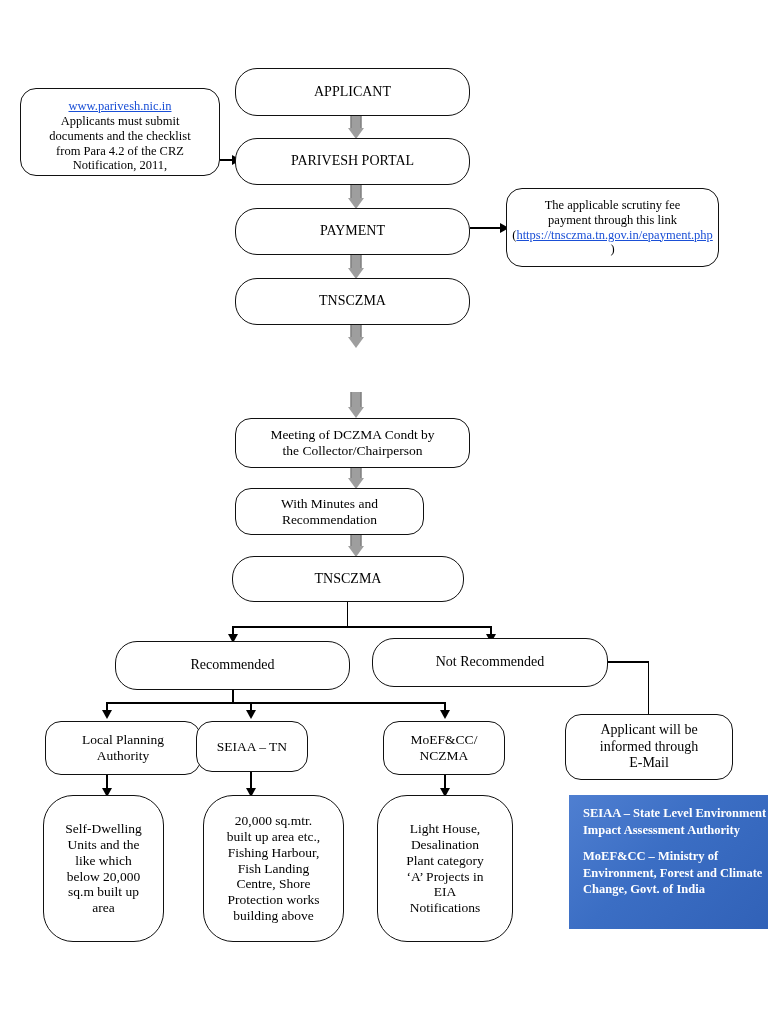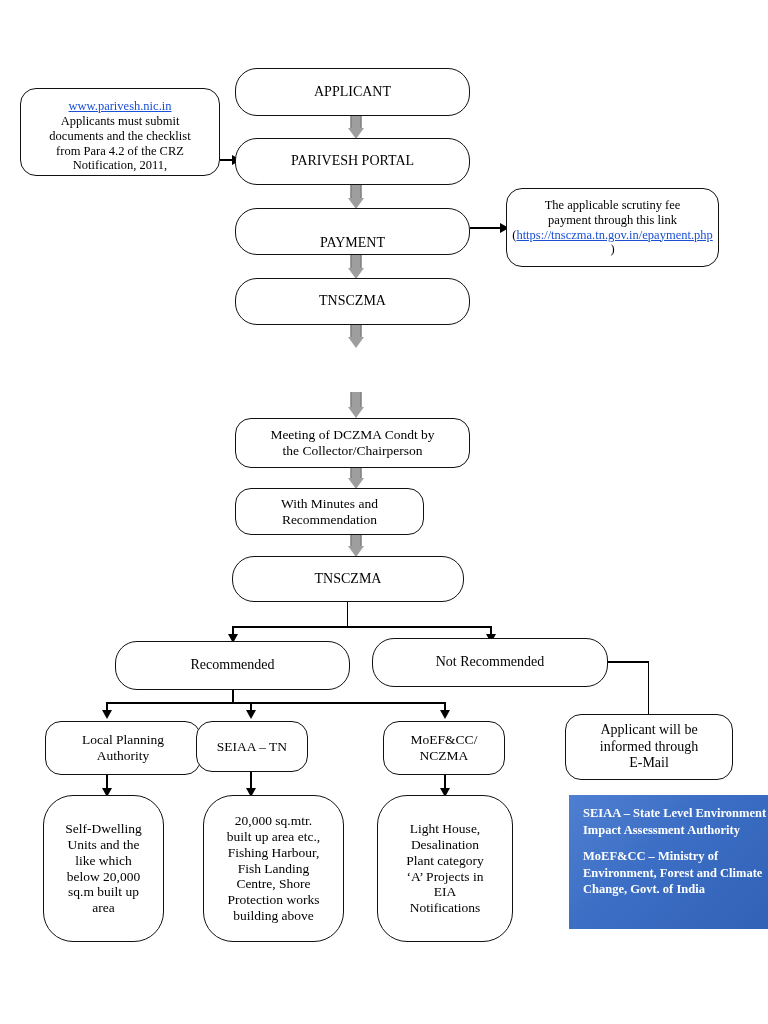--- a/index.html
+++ b/index.html
@@ -183,21 +183,21 @@
   <div class="ahead-down" style="left:439.5px; top:788px;"></div>
 
   <div class="node r-xl t15" style="left:235px; top:68px; width:235px; height:48px;">
     <div class="node-inner">APPLICANT</div>
   </div>
 
   <div class="node r-xl t14" style="left:235px; top:138px; width:235px; height:47px;">
     <div class="node-inner">PARIVESH PORTAL</div>
   </div>
 
-  <div class="node r-xl t14" style="left:235px; top:208px; width:235px; height:47px;align-items:flex-end;">
+  <div class="node r-xl t14" style="left:235px; top:208px; width:235px; height:47px;">
     <div class="node-inner">PAYMENT</div>
   </div>
 
   <div class="node r-xl t14" style="left:235px; top:278px; width:235px; height:47px;">
     <div class="node-inner">TNSCZMA</div>
   </div>
 
 
   <div class="node r-lg t135" style="left:235px; top:418px; width:235px; height:50px;">
     <div class="node-inner">Meeting of DCZMA Condt by

